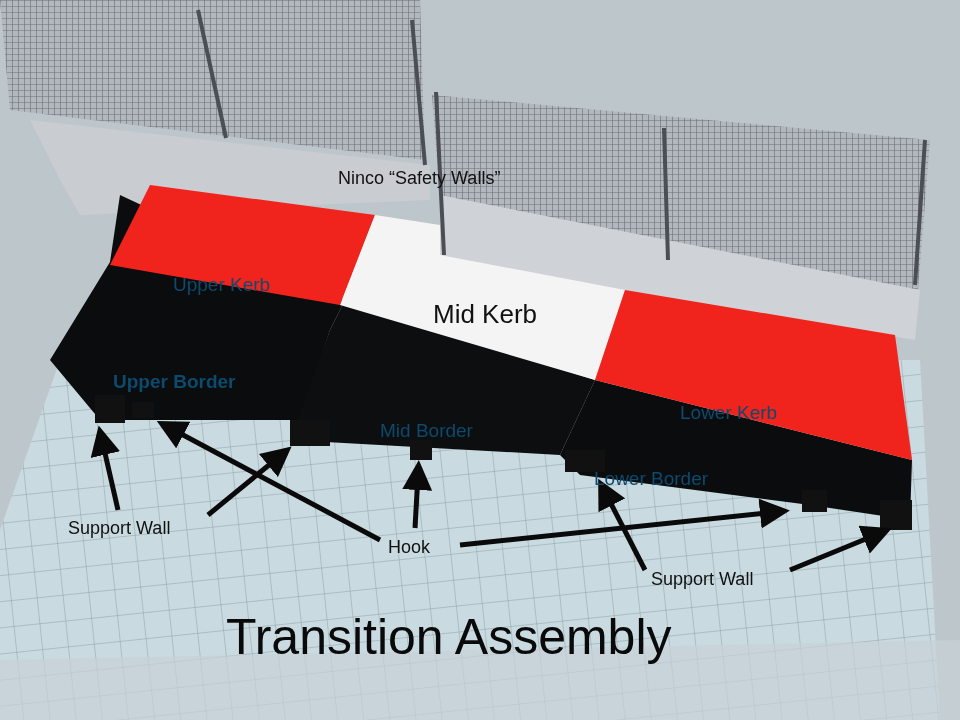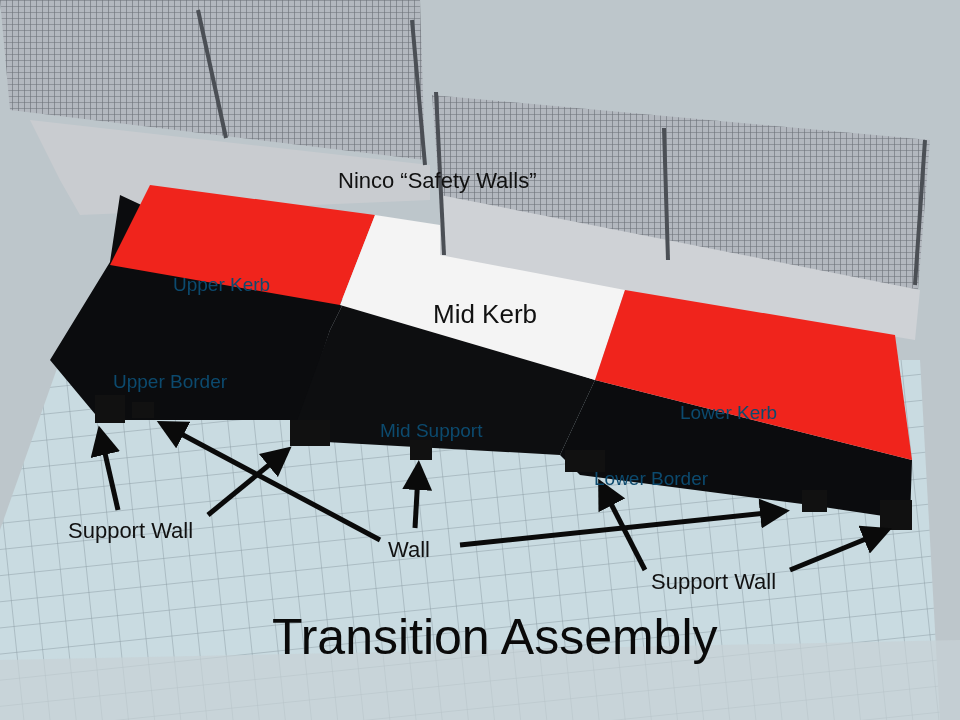--- a/index.html
+++ b/index.html
@@ -1,21 +1,21 @@
 <!DOCTYPE html>
 <html><head>
 <meta charset="utf-8">
 <style>
   html, body { margin:0; padding:0; }
   body { width:960px; height:720px; overflow:hidden; background:#b9c3c8; position:relative; font-family:"Liberation Sans", sans-serif; }
   .scene { position:absolute; inset:0; }
   .label { position:absolute; white-space:nowrap; font-family:"Liberation Sans", sans-serif; }
   .lw { color:#0c4a6e; font-size:19px;margin-top:44px; }
-  .lb { color:#111111; font-size:22px; }
-  .title { position:absolute; left:226px; top:608px; font-size:50px; color:#0a0a0a; font-family:"Liberation Sans", sans-serif; white-space:nowrap;margin-left:46px; }
+  .lb { color:#111111; font-size:18px; }
+  .title { position:absolute; left:226px; top:608px; font-size:50px; color:#0a0a0a; font-family:"Liberation Sans", sans-serif; white-space:nowrap; }
 </style>
 </head>
 <body>
 
 <svg class="scene" width="960" height="720" viewBox="0 0 960 720">
   <defs>
     <pattern id="grid" width="26" height="26" patternUnits="userSpaceOnUse" patternTransform="rotate(-6)">
       <rect width="26" height="26" fill="#c9dbe1"></rect>
       <path d="M26 0 L0 0 0 26" fill="none" stroke="#8e9ea6" stroke-width="1"></path>
     </pattern>
@@ -71,19 +71,19 @@
     <line x1="460" y1="545" x2="775" y2="512" marker-end="url(#ah)"></line>
     <line x1="645" y1="570" x2="605" y2="492" marker-end="url(#ah)"></line>
     <line x1="790" y1="570" x2="878" y2="534" marker-end="url(#ah)"></line>
   </g>
 </svg>
 
 <div class="label lb" style="left:338px;top:168px;">Ninco “Safety Walls”</div>
 <div class="label lw" style="left:173px;top:230px;">Upper Kerb</div>
 <div class="label lb" style="left:433px;top:299px;font-size:26px;">Mid Kerb</div>
 <div class="label lw" style="left:680px;top:358px;">Lower Kerb</div>
-<div class="label lw" style="left:113px;top:327px;">Upper Border</div>
-<div class="label lw" style="left:380px;top:376px;">Mid Support</div>
+<div class="label lw" style="left:113px;top:327px;font-weight:bold;">Upper Border</div>
+<div class="label lw" style="left:380px;top:376px;">Mid Border</div>
 <div class="label lw" style="left:594px;top:424px;">Lower Border</div>
 <div class="label lb" style="left:68px;top:518px;">Support Wall</div>
-<div class="label lb" style="left:388px;top:537px;">Wall</div>
+<div class="label lb" style="left:388px;top:537px;">Hook</div>
 <div class="label lb" style="left:651px;top:569px;">Support Wall</div>
 <div class="title">Transition Assembly</div>
 
 </body></html>

